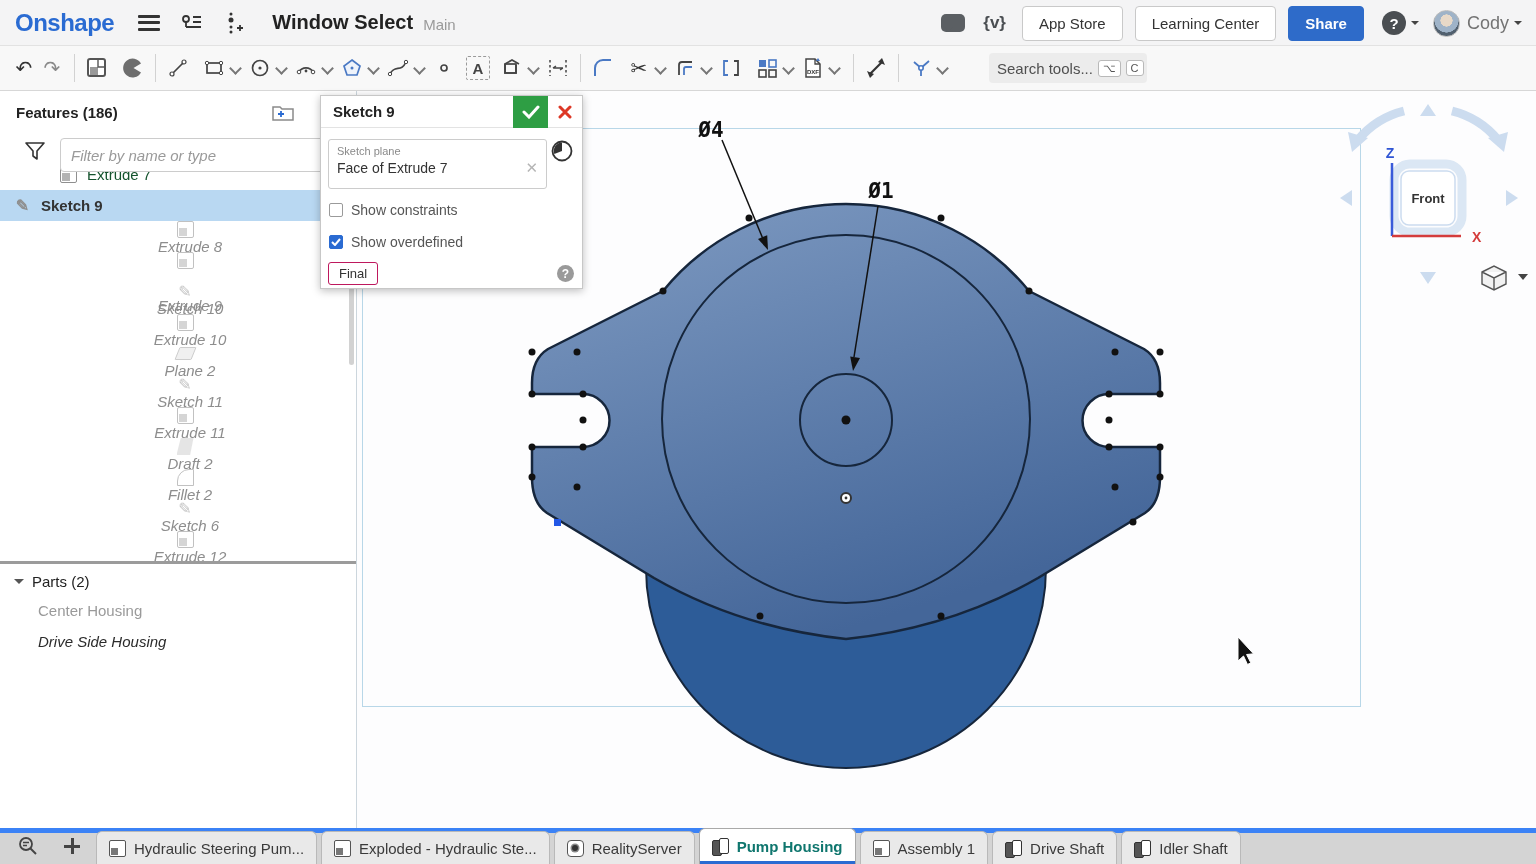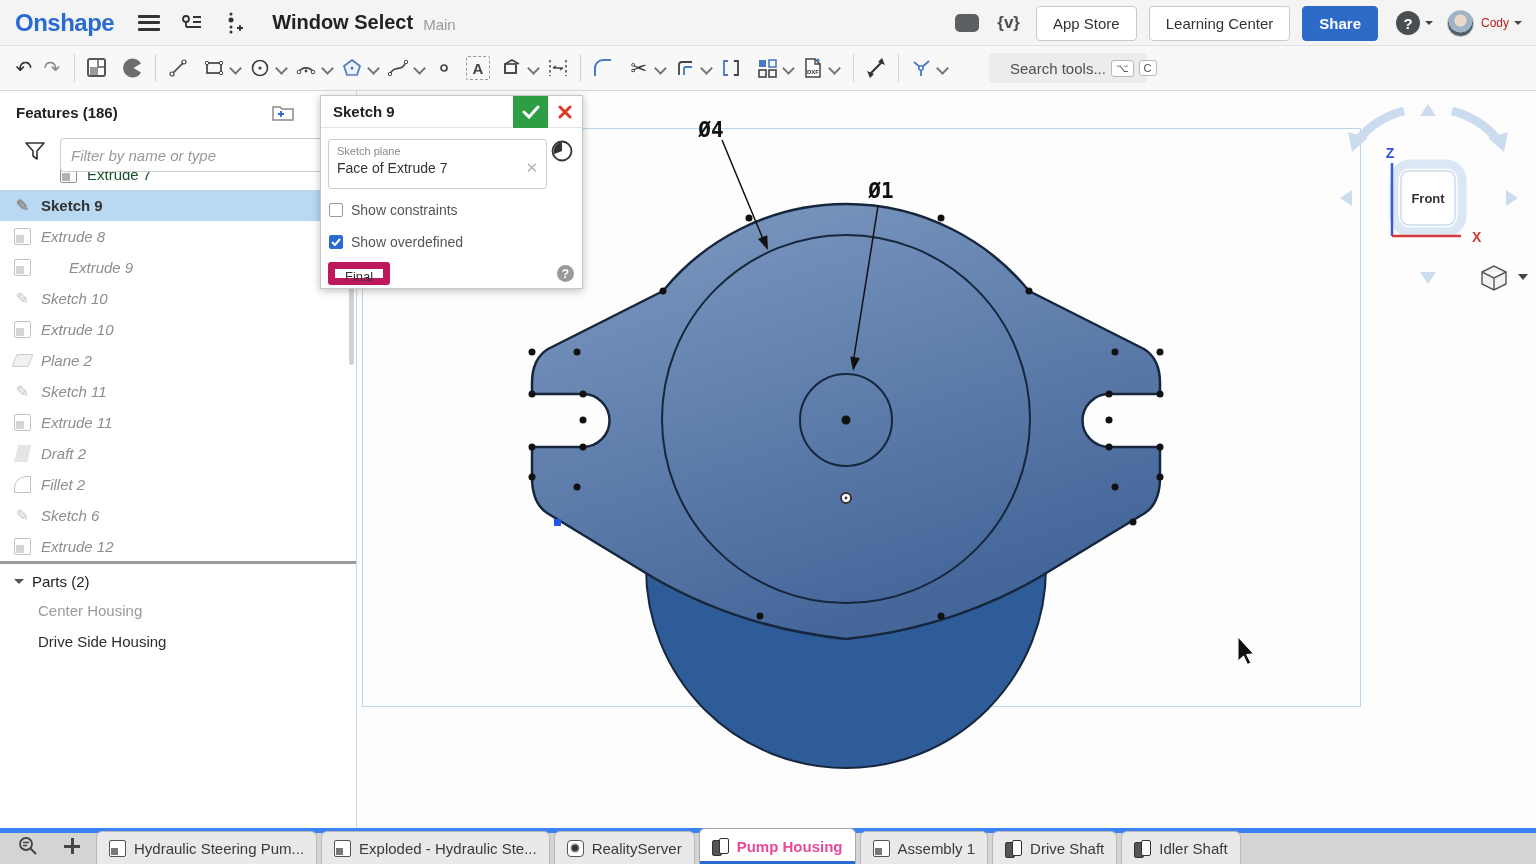--- a/index.html
+++ b/index.html
@@ -17,41 +17,41 @@
   .doc-sub{font-size:15px;color:#9a9a9a;margin-left:10px;margin-top:3px;}
   .topbar-right{position:absolute;right:0;top:0;height:46px;display:flex;align-items:center;}
   .bubble{width:24px;height:18px;background:#5b5f63;border-radius:5px;position:relative;margin-right:18px;}
   .bubble:after{content:"";position:absolute;left:4px;bottom:-5px;border:5px solid transparent;border-top-color:#5b5f63;border-left-width:3px;}
   .vars{font-size:17px;font-weight:bold;color:#4a4e52;margin-right:16px;}
   .top-btn{height:35px;background:#fff;border:1px solid #c9c9c9;border-radius:4px;font-size:15px;color:#333;padding:0 16px;margin-right:12px;display:flex;align-items:center;cursor:pointer;}
   .share-btn{background:#2e6bc9;border-color:#2e6bc9;color:#fff;font-weight:bold;}
   .help-circle{width:24px;height:24px;border-radius:50%;background:#4a4e52;color:#fff;font-weight:bold;font-size:15px;display:flex;align-items:center;justify-content:center;margin-left:6px;}
   .caret{width:0;height:0;border:4px solid transparent;border-top-color:#444;margin-left:5px;margin-top:4px;display:inline-block;}
   .avatar{width:27px;height:27px;border-radius:50%;margin-left:14px;background:radial-gradient(circle at 50% 38%,#e8d9c8 0 30%,#9fb3c8 31% 60%,#51606f 61%);border:1px solid #bbb;}
-  .user-name{font-size:12px;color:#b91c1c;margin-left:7px;}
+  .user-name{font-size:18px;color:#737373;margin-left:7px;}
 
   
   .toolbar{position:absolute;left:0;top:46px;width:1536px;height:45px;background:#f8f8f8;border-bottom:1px solid #d7d7d7;display:flex;align-items:center;padding-left:10px;}
   .tb{width:28px;height:28px;display:flex;align-items:center;justify-content:center;color:#333;cursor:pointer;flex:none;}
   .tb svg{display:block;}
   .glyph{font-size:20px;line-height:1;}
   .chev{width:16px;height:16px;flex:none;position:relative;cursor:pointer;margin-right:2px;}
   .chev:after{content:"";position:absolute;left:3px;top:4px;width:7px;height:7px;border-right:2px solid #777;border-bottom:2px solid #777;transform:rotate(45deg);}
   .sep{width:1px;height:28px;background:#d2d2d2;margin:0 8px;flex:none;}
   .gap{width:8px;flex:none;}
   .search-tools{margin-left:36px;width:158px;height:30px;background:#ececec;border-radius:4px;display:flex;align-items:center;padding:0 8px;cursor:text;}
-  .search-tools .ph{font-size:15px;color:#4f4f4f;white-space:nowrap;margin-left:13px;}
+  .search-tools .ph{font-size:15px;color:#4f4f4f;white-space:nowrap;}
   .kbd{font-size:11px;color:#555;border:1px solid #b9b9b9;border-radius:3px;background:#fff;padding:1px 4px;margin-left:5px;}
 
   
   .panel{position:absolute;left:0;top:91px;width:357px;height:737px;background:#fff;border-right:1px solid #ccd6dd;overflow:hidden;}
   .feat-row{position:absolute;left:0;width:356px;height:31px;display:flex;align-items:center;padding-left:14px;font-size:15px;color:#333;cursor:pointer;}
   .feat-row .lbl{margin-left:10px;}
   .st-selected{background:#b9d8f2;font-weight:bold;}
-  .st-future{color:#8d8d8d;font-style:italic;}
+  .st-future{color:#8d8d8d;font-style:italic;flex-direction:column;}
   .st-future .fi{opacity:.55;}
   .st-past{color:#14532d;margin-left:46px;}
   .fi{width:17px;height:17px;flex:none;position:relative;display:inline-block;}
   .fi-extrude{border:1.5px solid #8f8f8f;border-radius:2px;background:#fff;}
   .fi-extrude:after{content:"";position:absolute;left:1px;bottom:1px;width:8px;height:8px;background:#b3b3b3;}
   .fi-sketch{font-size:16px;color:#8f8f8f;line-height:17px;text-align:center;font-style:normal;}
   .fi-plane{border:1.5px solid #9f9f9f;background:#e4e4e4;transform:skewX(-22deg) scaleY(.75);border-radius:1px;}
   .fi-draft{background:#cfcfcf;clip-path:polygon(25% 0,100% 0,80% 100%,0 100%);}
   .fi-fillet{border:1.5px solid #8f8f8f;border-top-left-radius:12px;background:#fff;}
   .rollback{position:absolute;left:0;width:357px;height:3px;background:#9b9b9b;}
@@ -75,37 +75,37 @@
   .dlg-accept{position:absolute;right:34px;top:0;width:35px;height:32px;background:#2e9e44;display:flex;align-items:center;justify-content:center;cursor:pointer;}
   .dlg-close{position:absolute;right:0;top:0;width:34px;height:32px;display:flex;align-items:center;justify-content:center;cursor:pointer;}
   .plane-box{position:absolute;left:7px;top:43px;width:219px;height:50px;border:1px solid #ccc;border-radius:3px;}
   .pb-label{font-size:11px;color:#8a8a8a;margin:5px 0 2px 8px;}
   .pb-value{font-size:14px;color:#333;margin-left:8px;display:flex;align-items:center;}
   .pb-x{margin-left:auto;margin-right:8px;color:#b5b5b5;font-size:15px;cursor:pointer;}
   .clock{position:absolute;right:8px;top:43px;cursor:pointer;}
   .cb{position:absolute;left:8px;display:flex;align-items:center;font-size:14px;color:#555;cursor:pointer;}
   .cb .box{width:14px;height:14px;border:1px solid #9a9a9a;border-radius:2px;background:#fff;margin-right:8px;display:flex;align-items:center;justify-content:center;}
   .cb.checked .box{background:#2a6bd2;border-color:#2a6bd2;}
-  .final-btn{position:absolute;left:7px;top:166px;height:23px;padding:0 10px;font-size:13px;color:#333;background:#fff;border:7px solid #be185d;border-radius:3px;cursor:pointer;font-family:"Liberation Sans",sans-serif;}
+  .final-btn{position:absolute;left:7px;top:166px;height:23px;padding:0 10px;font-size:13px;color:#333;background:#fff;border:1px solid #be185d;border-radius:3px;cursor:pointer;font-family:"Liberation Sans",sans-serif;}
   .dlg-help{position:absolute;right:8px;bottom:6px;width:17px;height:17px;border-radius:50%;background:#9a9a9a;color:#fff;font-size:12px;font-weight:bold;display:flex;align-items:center;justify-content:center;}
 
   
   .canvas{position:absolute;left:357px;top:91px;width:1179px;height:737px;background:#fdfdfe;}
 
   
   .tabbar{position:absolute;left:0;top:828px;width:1536px;height:36px;background:#d4d4d4;border-top:5px solid #3b82f6;display:flex;align-items:flex-end;}
   .tab-tools{width:96px;height:36px;display:flex;align-items:center;flex:none;}
   .plus-icon{width:16px;height:16px;position:relative;margin-left:22px;cursor:pointer;}
   .plus-icon:before,.plus-icon:after{content:"";position:absolute;background:#444;}
   .plus-icon:before{left:7px;top:0;width:3px;height:16px;}
   .plus-icon:after{left:0;top:7px;width:16px;height:3px;}
   .tabs{display:flex;align-items:flex-end;height:36px;overflow:hidden;flex:1;}
   .tab{height:33px;background:#e9e9e9;border:1px solid #b9b9b9;border-bottom:none;border-radius:6px 6px 0 0;display:flex;align-items:center;padding:0 12px;margin-right:4px;font-size:15px;color:#3a3a3a;white-space:nowrap;cursor:pointer;flex:none;}
   .tab .ti{margin-right:8px;}
-  .tab.active{background:#fff;height:36px;border-color:#a9a9a9;box-shadow:inset 0 -3px 0 #2a6bd2;font-weight:bold;color:#ec4899;}
+  .tab.active{background:#fff;height:36px;border-color:#a9a9a9;box-shadow:inset 0 -3px 0 #2a6bd2;font-weight:bold;color:#0f766e;}
   .tab:last-child{max-width:198px;overflow:hidden;}
   .ti{width:17px;height:17px;position:relative;flex:none;display:inline-block;}
   .ti-assembly{border:1.6px solid #555;border-radius:2px;background:#fff;}
   .ti-assembly:after{content:"";position:absolute;left:1px;bottom:1px;width:7px;height:7px;background:#777;}
   .ti-partstudio:before{content:"";position:absolute;left:0;top:2px;width:8px;height:14px;border:1.6px solid #333;border-radius:2px;background:#555;}
   .ti-partstudio:after{content:"";position:absolute;left:7px;top:0;width:8px;height:14px;border:1.6px solid #333;border-radius:2px;background:#fff;}
   .ti-reality{border:1.6px solid #555;border-radius:4px;background:#fff;}
   .ti-reality:after{content:"";position:absolute;left:4px;top:4px;width:6px;height:6px;border-radius:50%;background:#333;box-shadow:0 0 0 1.5px #888;}
   .ti-drawing{border:1.6px solid #555;background:#fff;}
   .ti-drawing:after{content:"";position:absolute;right:0px;bottom:0px;width:6px;height:6px;background:#bbb;}
@@ -463,21 +463,21 @@
           <span class="lbl">Extrude 12</span>
         </div>
       </div>
     <div class="rollback" style="top:470px"></div>
     <div class="parts-header" style="top:482px">
       <span class="tri-down"></span>
       <span>Parts (2)</span>
     </div>
     <div>
         <div class="part-row pr-dim" style="top: 511px;">Center Housing</div>
-        <div class="part-row pr-normal" style="top: 542px;">Drive Side Housing</div>
+        <div class="part-row pr-normal" style="top: 542px; font-style: italic;">Drive Side Housing</div>
       </div>
     <div class="filter-zone">
       <div class="feat-head">Features (186)</div>
       <svg class="folder-add" width="22" height="18" viewBox="0 0 22 18">
           <path d="M1 4 H8 L10 6 H21 V17 H1 Z" fill="#fff" stroke="#8a8a8a" stroke-width="1.5"></path>
           <path d="M6 11 H12 M9 8 V14" stroke="#2a6bd2" stroke-width="1.8"></path>
         </svg>
       <svg class="funnel" width="20" height="19" viewBox="0 0 20 19">
           <path d="M1 1 H19 L12 9 V17 L8 14 V9 Z" fill="none" stroke="#333" stroke-width="1.6" stroke-linejoin="round"></path>
         </svg>

